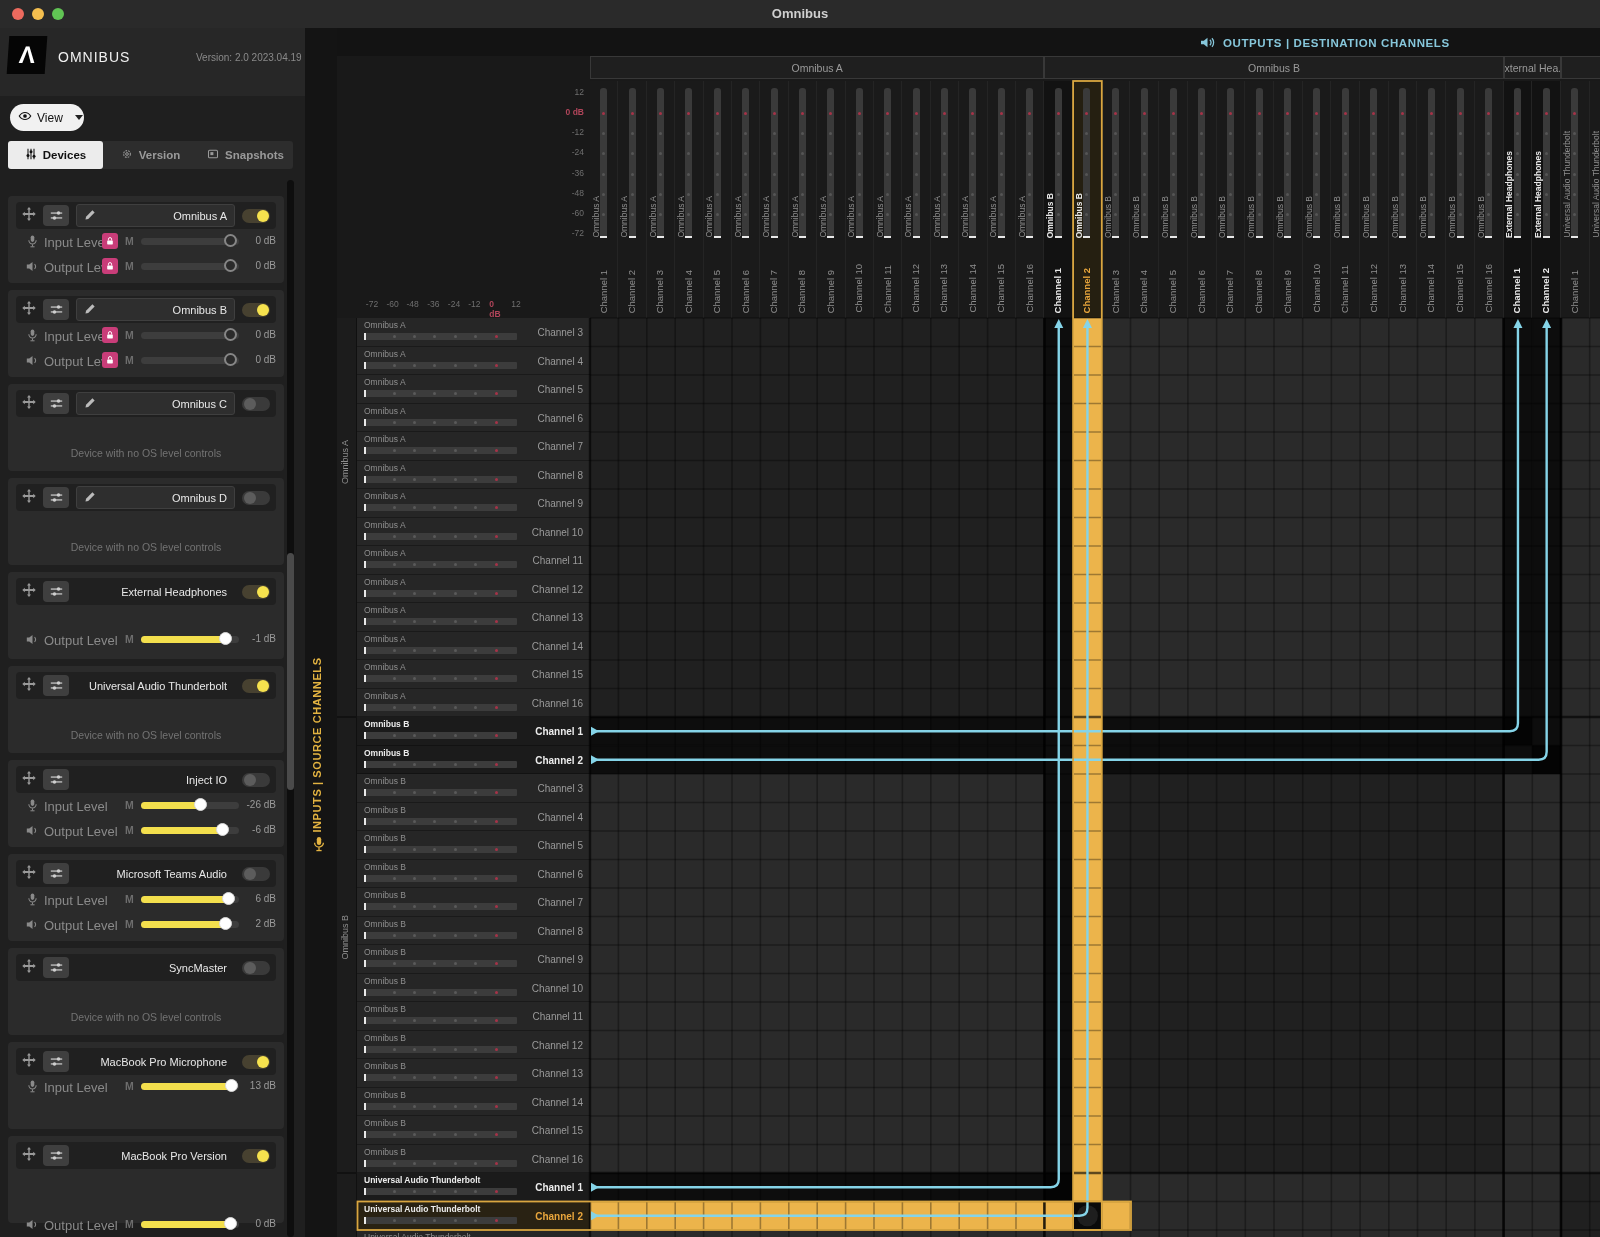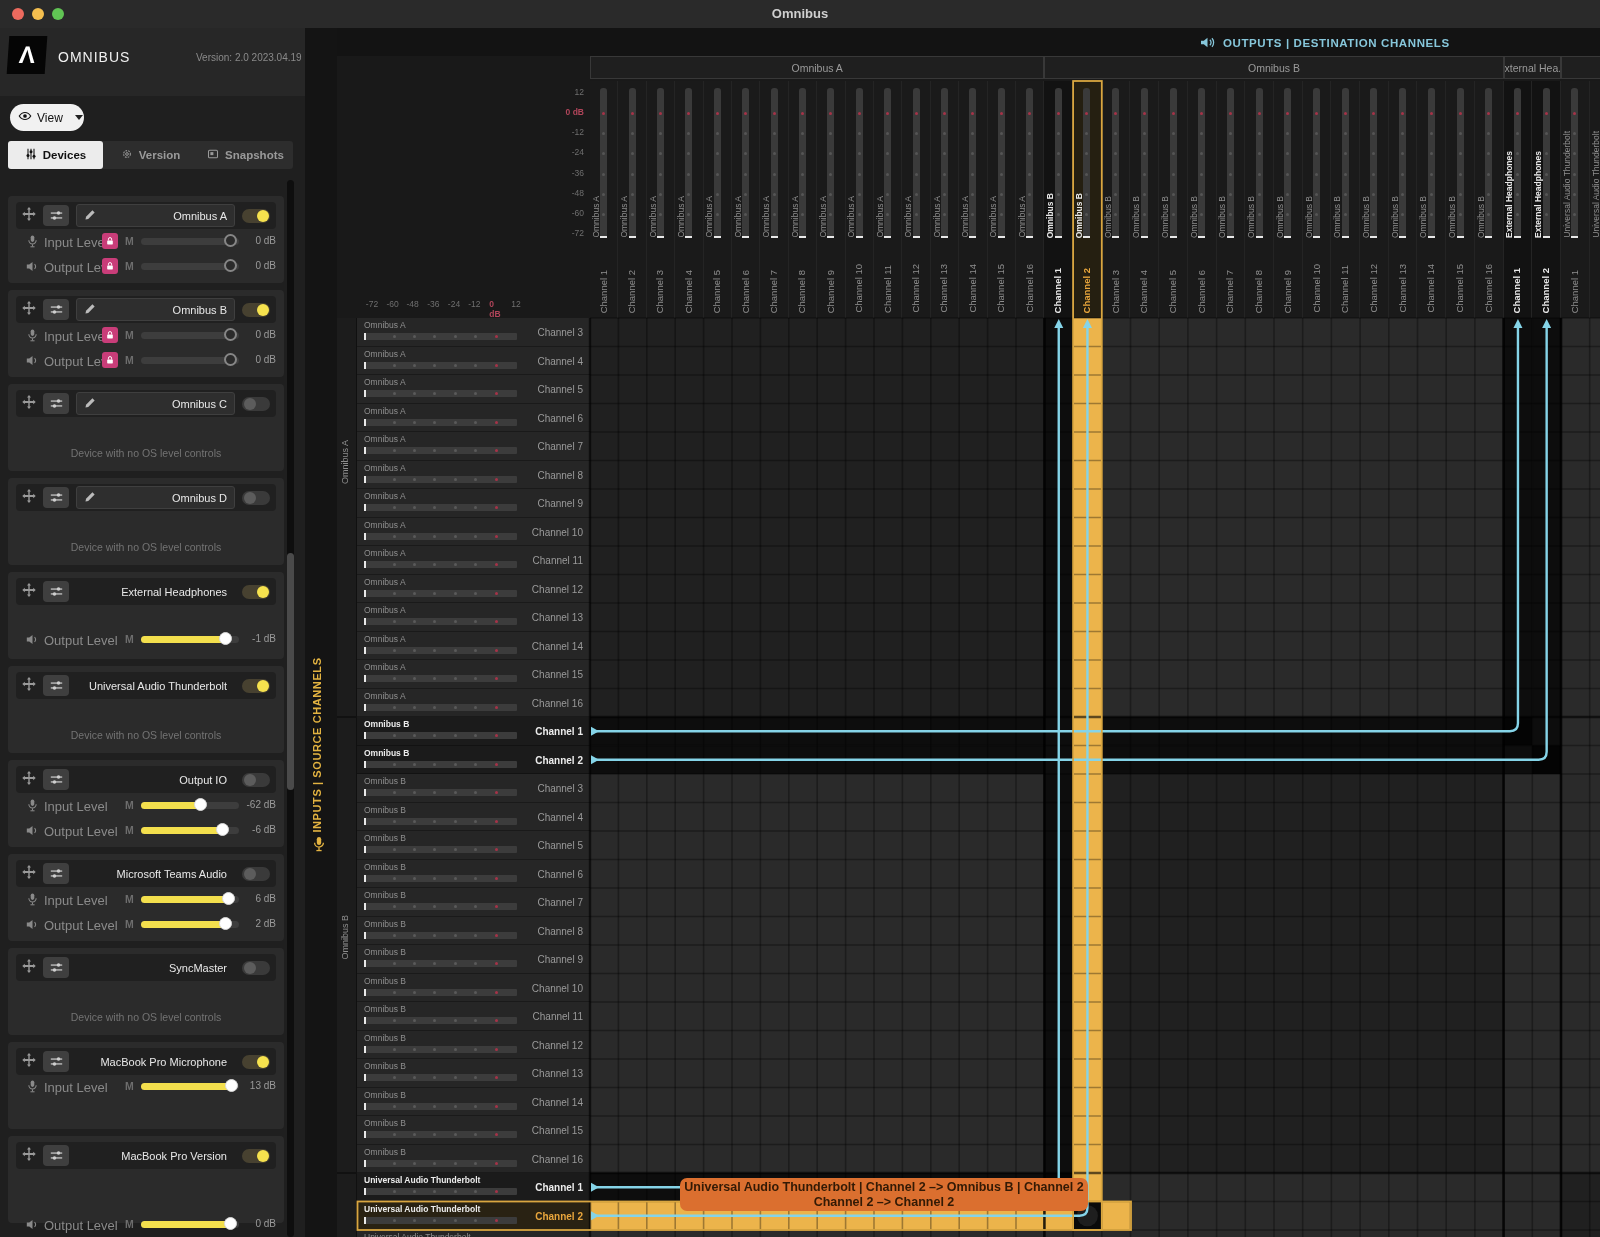--- a/index.html
+++ b/index.html
@@ -412,39 +412,39 @@
             <div class="icon-btn">
               <svg width="13" height="13" viewBox="0 0 16 16">
                 <g stroke="#cfcfcf" stroke-width="1.5">
                   <line x1="1" y1="5" x2="15" y2="5"></line>
                   <line x1="1" y1="11" x2="15" y2="11"></line>
                 </g>
                 <circle cx="10.5" cy="5" r="2.2" fill="#cfcfcf"></circle>
                 <circle cx="5.5" cy="11" r="2.2" fill="#cfcfcf"></circle>
               </svg>
             </div>
-            <span class="plain-nm">Output IO</span>
+            <span class="plain-nm">Inject IO</span>
             <div class="tgl off">
               <div class="knob"></div>
             </div>
           </div>
           <div class="ctl" style="top: 35px;">
             <span class="cicon"><svg width="13" height="13" viewBox="0 0 16 16">
                 <rect x="5.8" y="0.5" width="4.4" height="8" rx="2.2" fill="#8a8a8a"></rect>
                 <path d="M3.5 6.5a4.5 4.5 0 0 0 9 0" fill="none" stroke="#8a8a8a" stroke-width="1.3"></path>
                 <line x1="8" y1="11.5" x2="8" y2="14" stroke="#8a8a8a" stroke-width="1.3"></line>
                 <line x1="5.5" y1="14.5" x2="10.5" y2="14.5" stroke="#8a8a8a" stroke-width="1.3"></line>
               </svg></span>
             <span class="clbl">Input Level</span>
             <span class="mute">M</span>
             <div class="sl">
               <div class="fill" style="width: 59.78px;"></div>
               <div class="sknob white" style="left: 52.78px;"></div>
             </div>
-            <span class="val">-62 dB</span>
+            <span class="val">-26 dB</span>
           </div>
           <div class="ctl" style="top: 60px;">
             <span class="cicon"><svg width="13" height="13" viewBox="0 0 16 16">
                 <path d="M1 5.5v5h3l4 3V2.5l-4 3z" fill="#8a8a8a"></path>
                 <path d="M10.5 5a4 4 0 0 1 0 6" fill="none" stroke="#8a8a8a" stroke-width="1.3"></path>
               </svg></span>
             <span class="clbl">Output Level</span>
             <span class="mute">M</span>
             <div class="sl">
               <div class="fill" style="width: 82.32px;"></div>
@@ -1602,17 +1602,13 @@
       <polygon points="1542.1499999999999,328 1551.1499999999999,328 1546.6499999999999,319" fill="#85d4e8"></polygon>
       <path d="M 592 1187.25 H 1050.75 Q 1058.75 1187.25 1058.75 1179.25 V 327" fill="none" stroke="#85d4e8" stroke-width="2.4"></path>
       <polygon points="591,1182.75 591,1191.75 599,1187.25" fill="#85d4e8"></polygon>
       <polygon points="1054.25,328 1063.25,328 1058.75,319" fill="#85d4e8"></polygon>
       <path d="M 592 1215.75 H 1079.45 Q 1087.45 1215.75 1087.45 1207.75 V 327" fill="none" stroke="#85d4e8" stroke-width="2.4"></path>
       <polygon points="591,1211.25 591,1220.25 599,1215.75" fill="#85d4e8"></polygon>
       <polygon points="1082.95,328 1091.95,328 1087.45,319" fill="#85d4e8"></polygon>
       <rect x="1073.1000000000001" y="81" width="28.7" height="1149" fill="none" stroke="#d9a640" stroke-width="1.8"></rect>
       <rect x="357.5" y="1201.5" width="773.5000000000002" height="28.5" fill="none" stroke="#d9a640" stroke-width="1.8"></rect>
     </svg>
-  <div id="tooltip">
-    <span>Universal Audio Thunderbolt | Channel 2 –&gt; Omnibus B | Channel 2</span>
-    <span>Channel 2 –&gt; Channel 2</span>
-  </div>
 </div>
 
 </body></html>

